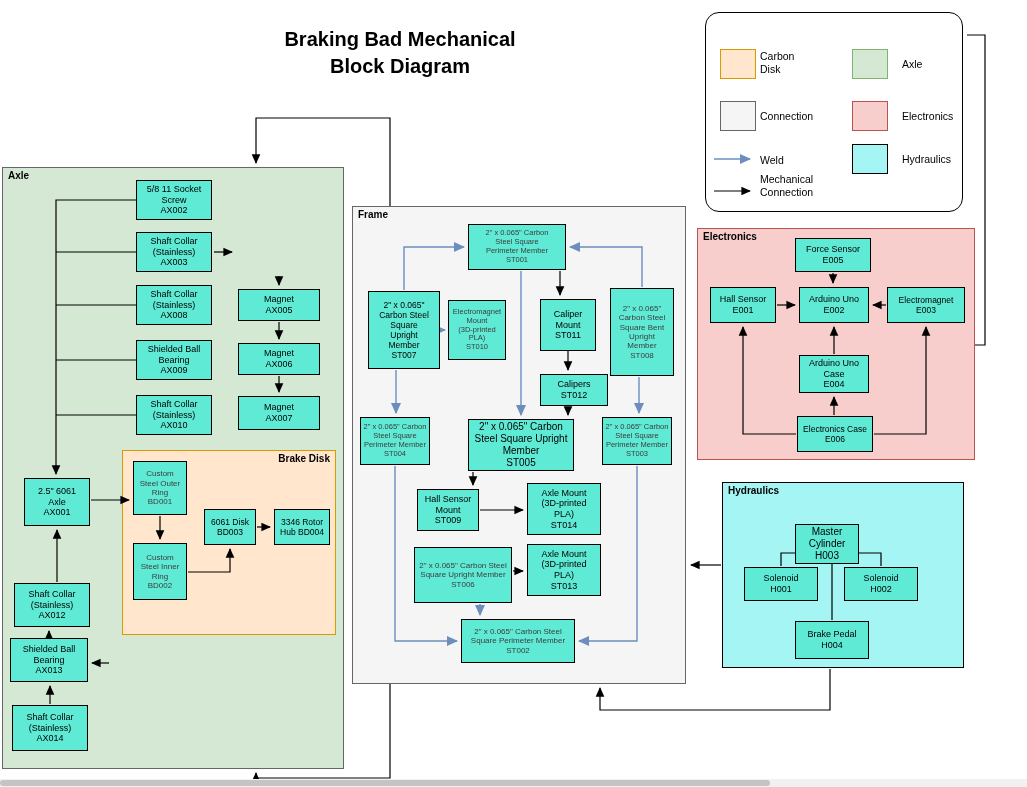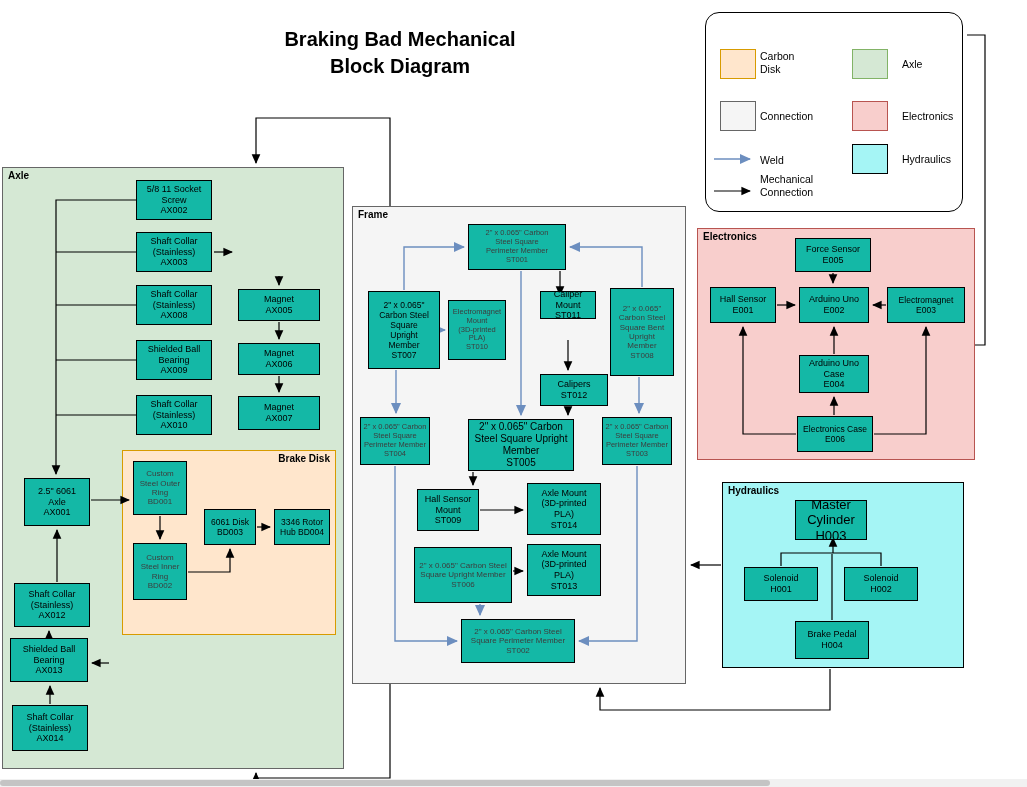--- a/index.html
+++ b/index.html
@@ -11,21 +11,21 @@
 
   .region { position:absolute; border:1px solid #666; }
   .region-label { position:absolute; font-size:10px; font-weight:bold; color:#000; padding:2px 4px; white-space:nowrap; }
 
   .region-axle        { background:var(--axle-fill,#d5e8d4);        border-color:var(--axle-border,#666); }
   .region-brake       { background:var(--brake-disk-fill,#ffe6cc);  border-color:var(--brake-disk-border,#d79b00); }
   .region-frame       { background:var(--structure-fill,#f5f5f5);   border-color:var(--structure-border,#666); }
   .region-electronics { background:var(--electronics-fill,#f8cecc); border-color:var(--electronics-border,#b85450); }
   .region-hydraulics  { background:var(--hydraulics-fill,#a5f5f5);  border-color:var(--hydraulics-border,#000); }
 
-  .node { position:absolute; background:#14b8a6; border:1px solid #000; color:#000;
+  .node { position:absolute; background:#5eead4; border:1px solid #000; color:#000;
           display:flex; align-items:center; justify-content:center; text-align:center;
           white-space:pre-line; line-height:1.18; font-size:9px; padding:1px; overflow:hidden; }
   .node.dim { color:#3d3d3d; }
 
   svg.arrows { position:absolute; left:0; top:0; pointer-events:none; }
   .mech { stroke:var(--mechanical-arrow,#000); stroke-width:1.2; fill:none; }
   .weld { stroke:var(--weld-arrow,#6c8ebf); stroke-width:1.4; fill:none; }
   #am path { fill:var(--mechanical-arrow,#000); }
   #aw path { fill:var(--weld-arrow,#6c8ebf); }
 
@@ -183,21 +183,21 @@
 Carbon Steel
 Square
 Upright
 Member
 ST007</div>
   <div class="node dim" style="left:448px;top:300px;width:58px;height:60px;font-size:7.5px">Electromagnet
 Mount
 (3D-printed
 PLA)
 ST010</div>
-  <div class="node" style="left:540px;top:291px;width:56px;height:28px">Caliper
+  <div class="node" style="left:540px;top:299px;width:56px;height:52px">Caliper
 Mount
 ST011</div>
   <div class="node dim" style="left:610px;top:288px;width:64px;height:88px;font-size:8px">2" x 0.065"
 Carbon Steel
 Square Bent
 Upright
 Member
 ST008</div>
   <div class="node" style="left:540px;top:374px;width:68px;height:32px">Calipers
 ST012</div>
@@ -238,21 +238,21 @@
   <div class="node" style="left:799px;top:287px;width:70px;height:36px">Arduino Uno
 E002</div>
   <div class="node" style="left:887px;top:287px;width:78px;height:36px;font-size:8.5px">Electromagnet
 E003</div>
   <div class="node" style="left:799px;top:355px;width:70px;height:38px">Arduino Uno
 Case
 E004</div>
   <div class="node" style="left:797px;top:416px;width:76px;height:36px;font-size:8.5px">Electronics Case
 E006</div>
 
-  <div class="node" style="left:795px;top:500px;width:72px;height:40px;font-size:13px">Master Cylinder
+  <div class="node" style="left:795px;top:524px;width:64px;height:40px;font-size:10px">Master Cylinder
 H003</div>
   <div class="node" style="left:744px;top:567px;width:74px;height:34px">Solenoid
 H001</div>
   <div class="node" style="left:844px;top:567px;width:74px;height:34px">Solenoid
 H002</div>
   <div class="node" style="left:795px;top:621px;width:74px;height:38px">Brake Pedal
 H004</div>
 
   <div class="key">
     <div class="swatch swatch-brake" style="left:14px;top:36px"></div>

